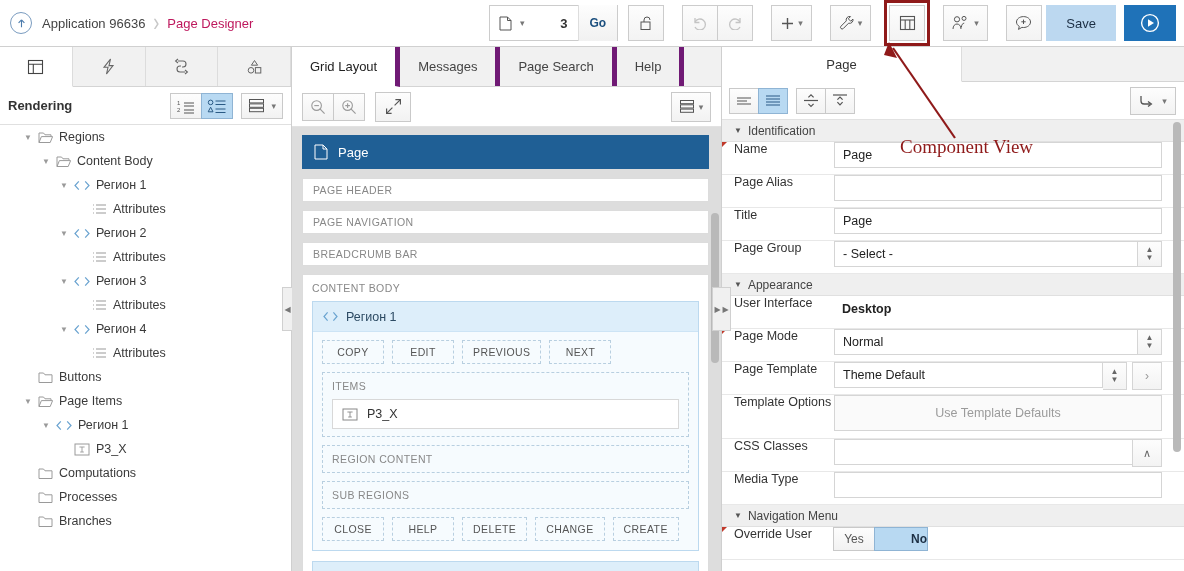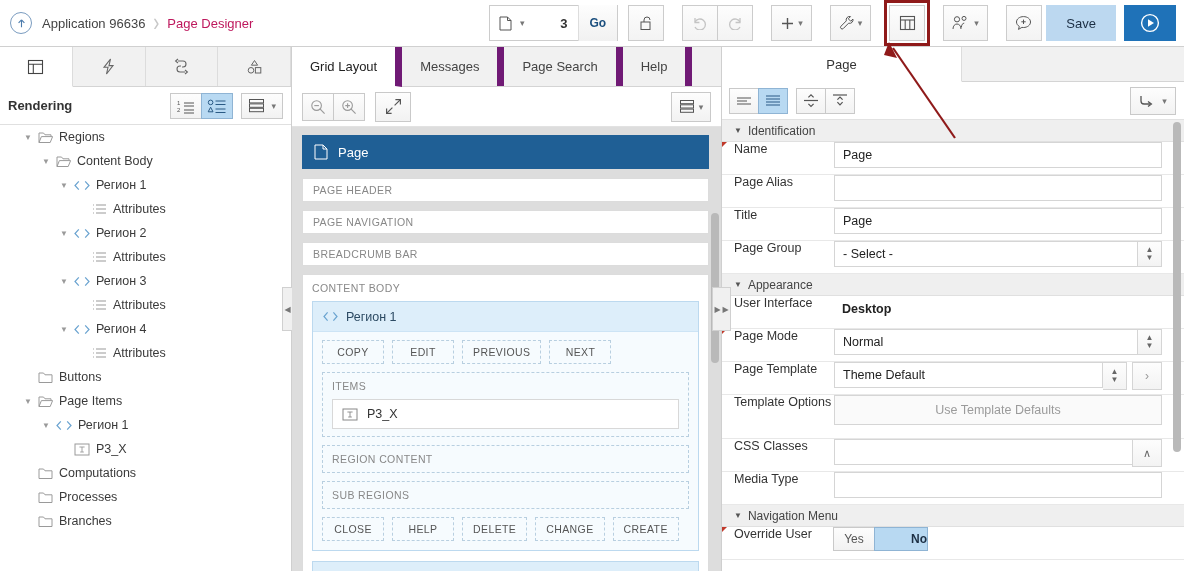--- a/index.html
+++ b/index.html
@@ -144,21 +144,21 @@
   }
 
   
   .center { width: 430px; border-right: 1px solid #cfcfcf;
             display: flex; flex-direction: column; background: #fff;
             position: relative; }
   .ctabs { display: flex; height: 40px; border-bottom: 1px solid #d4d4d4;
            background: #f1f1f1; }
   .ctab {
     padding: 0 18px; display: flex; align-items: center;
-    border-right: 7px solid #701a75; color: #444; font-size: 13px;
+    border-right: 5px solid #701a75; color: #444; font-size: 13px;
   }
   .ctab.active { background: #fff; border-bottom: 1px solid #fff;
                  margin-bottom: -1px; color: #222; }
   .ctoolbar {
     height: 40px; display: flex; align-items: center; padding: 0 10px;
     border-bottom: 1px solid #e2e2e2; background: #fff;
   }
   .ctoolbar .spacer { flex: 1; }
   .cbtn {
     width: 32px; height: 28px; border: 1px solid #c9c9c9;
@@ -276,21 +276,21 @@
   .plabel { width: 112px; padding-left: 12px; font-size: 12.5px;
             color: #333; flex-shrink: 0; line-height: 15px; }
   .pfield { flex: 1; padding-right: 4px; }
   .inp {
     height: 26px; border: 1px solid #d5d5d5; background: #fff;
     display: flex; align-items: center; padding: 0 8px;
     font-size: 12.5px; color: #222;
   }
   .inp.plain { border: none; background: transparent; padding-left: 8px; }
   .inp.dim { background: #fafafa; color: #9b9b9b;
-             justify-content: center; height: 30px; }
+             justify-content: center; height: 36px; }
   .withspin { display: flex; }
   .withspin .inp { flex: 1; }
   .spin {
     width: 24px; border: 1px solid #d5d5d5; border-left: none;
     background: linear-gradient(#fdfdfd,#f3f3f3);
     display: flex; align-items: center; justify-content: center;
     color: #666; font-size: 9px; line-height: 1; flex-direction: column;
   }
   .gobtn {
     width: 30px; height: 28px; border: 1px solid #d5d5d5;
@@ -1005,14 +1005,15 @@
       </div>
 
       <div class="rcollapse">▶</div>
     </div>
   </div>
 
   <svg class="anno-svg">
     <path d="M955 138 L893 48" stroke="#8f1a1a" stroke-width="2.2" fill="none"></path>
     <path d="M889 42 L897 58 L884 55 Z" fill="#8f1a1a"></path>
   </svg>
+  <div class="anno-text">Component View</div>
 
 </div>
 
 </body></html>

